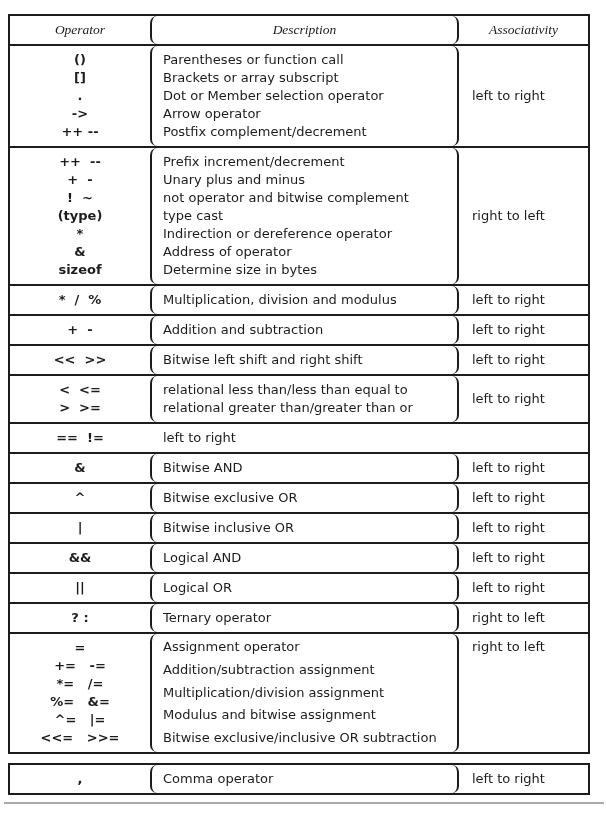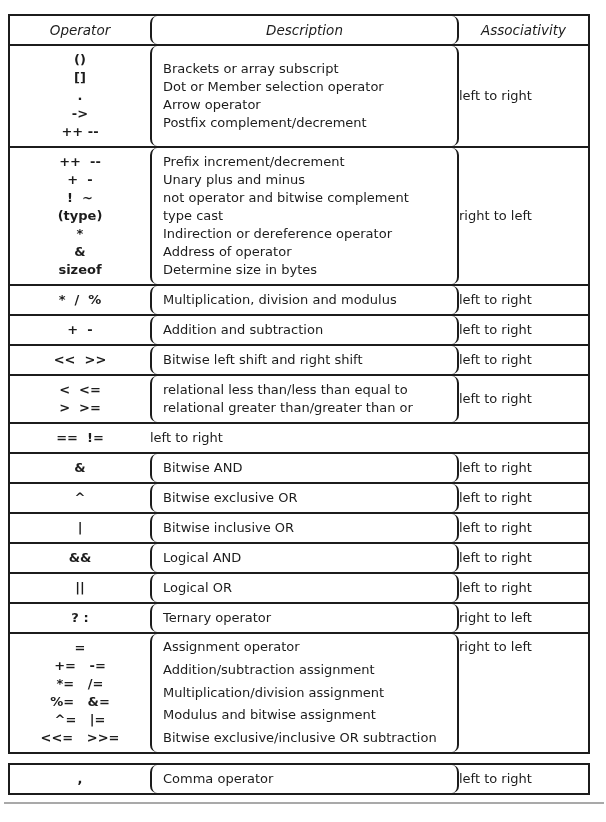--- a/index.html
+++ b/index.html
@@ -55,30 +55,31 @@
     flex: 1 1 auto;
     border-left: 2px solid #1c1c1c;
     border-right: 2px solid #1c1c1c;
     padding-left: 11px;
     overflow: hidden;
     border-radius: 7px;
   }
   .cell.assoc {
     width: 129px;
     flex: 0 0 129px;
-    padding-left: 0;
+    padding-left: 13px;
   }
   .line { white-space: pre; }
   .head .cell {
     font-style: italic;
     font-weight: normal;
     text-align: center;
     padding-left: 0;
     align-items: center;
     font-size: 13.5px;
+    font-family: Liberation Serif, serif;
   }
   
   .trow.atop .cell.desc,
   .trow.atop .cell.assoc {
     justify-content: space-between;
     padding-top: 4px;
   }
   .page-divider {
     border-top: 2px solid #a9a9a9;
     width: 600px;
@@ -101,20 +102,21 @@
     <div>
         <div class="trow">
           <div class="cell op">
             <div class="line">()</div>
             <div class="line">[]</div>
             <div class="line">.</div>
             <div class="line">-&gt;</div>
             <div class="line">++ --</div>
           </div>
           <div class="cell desc">
+            <div class="line">Parentheses or function call</div>
             <div class="line">Brackets or array subscript</div>
             <div class="line">Dot or Member selection operator</div>
             <div class="line">Arrow operator</div>
             <div class="line">Postfix complement/decrement</div>
           </div>
           <div class="cell assoc">
             <div class="line">left to right</div>
           </div>
         </div>
         <div class="trow">

